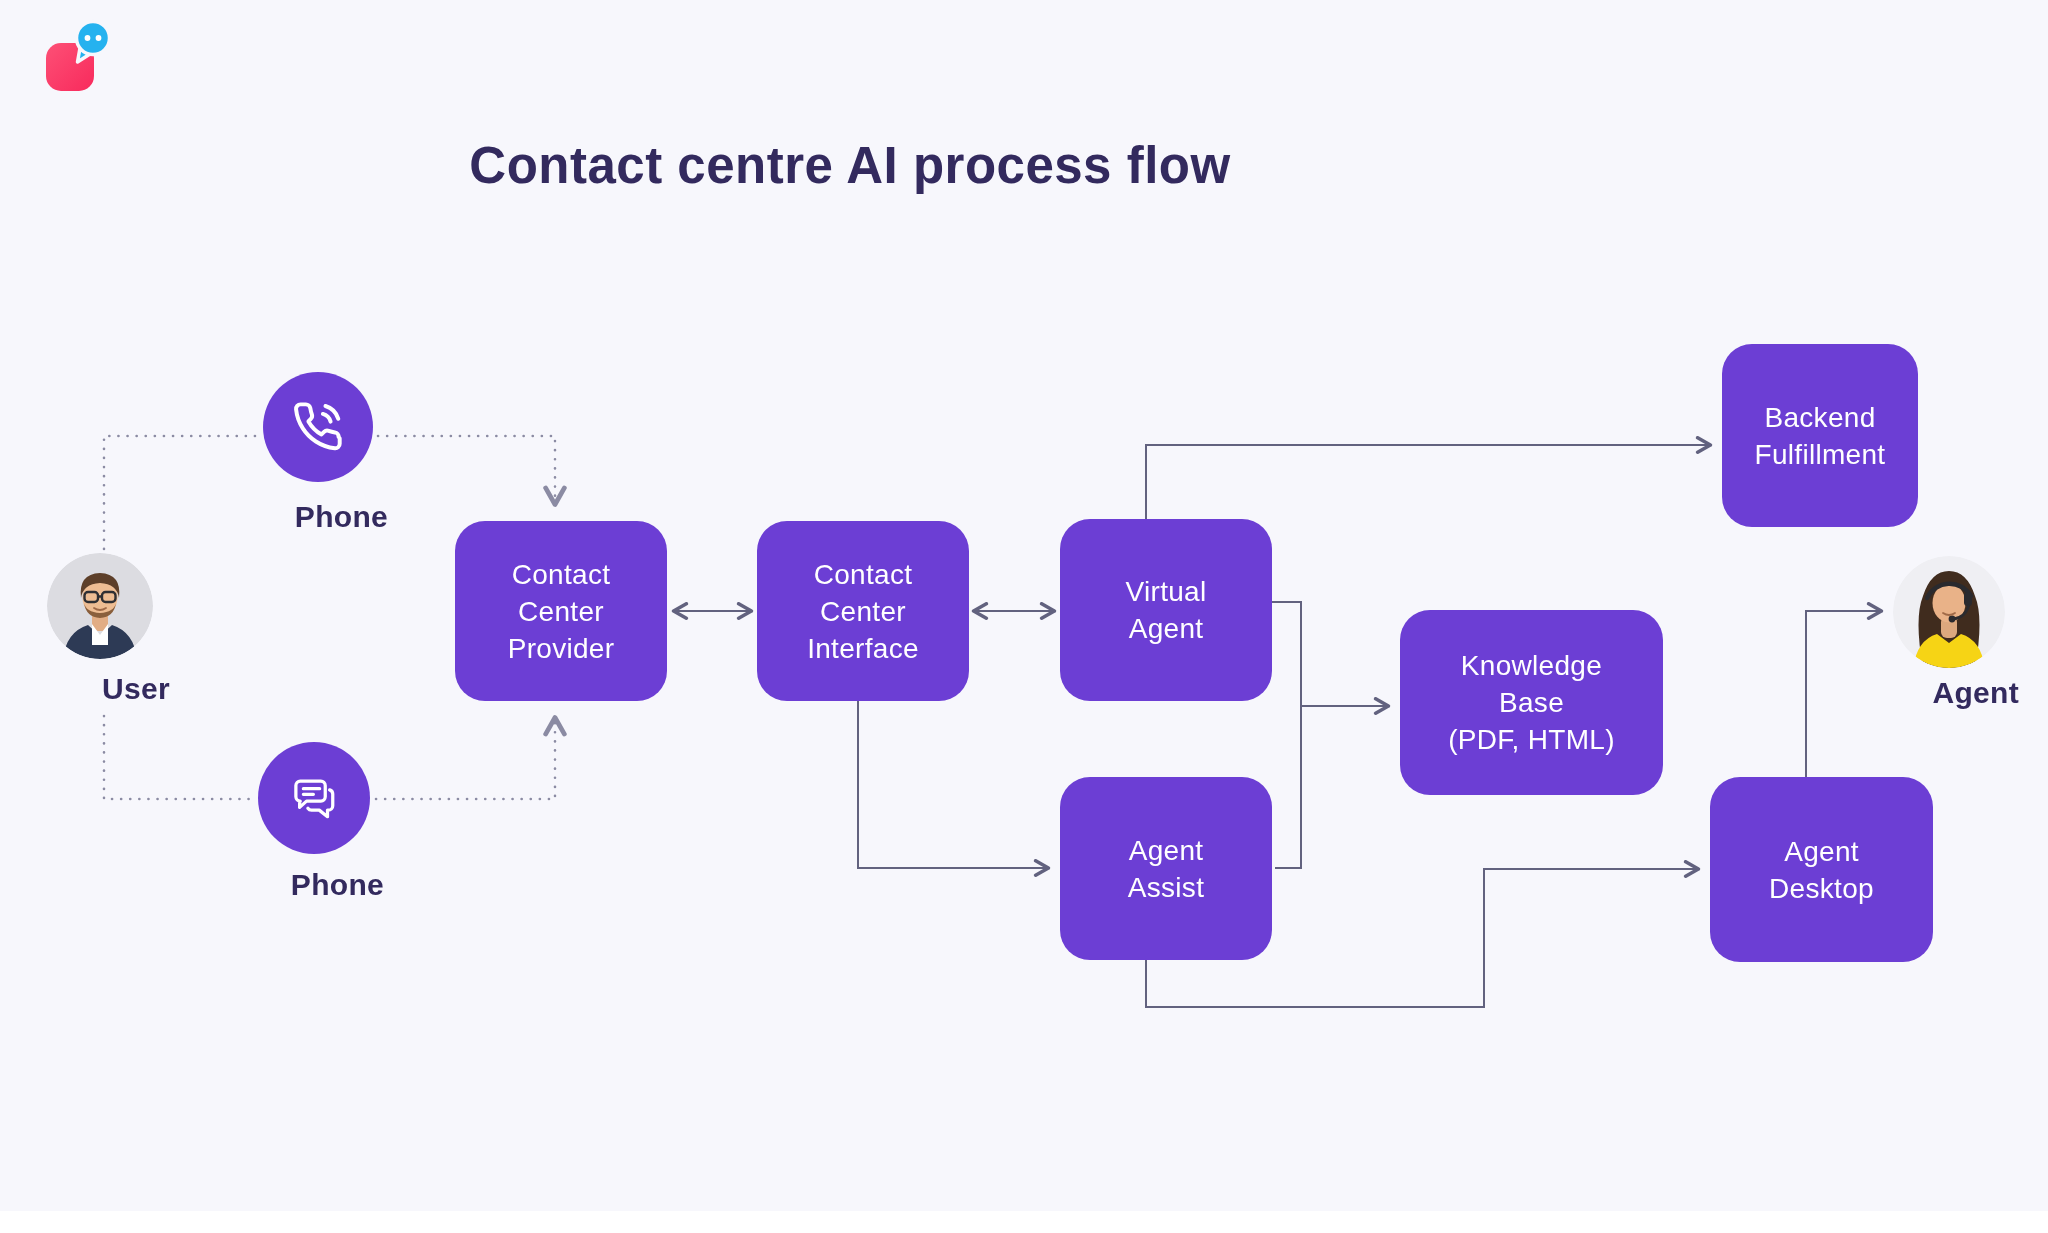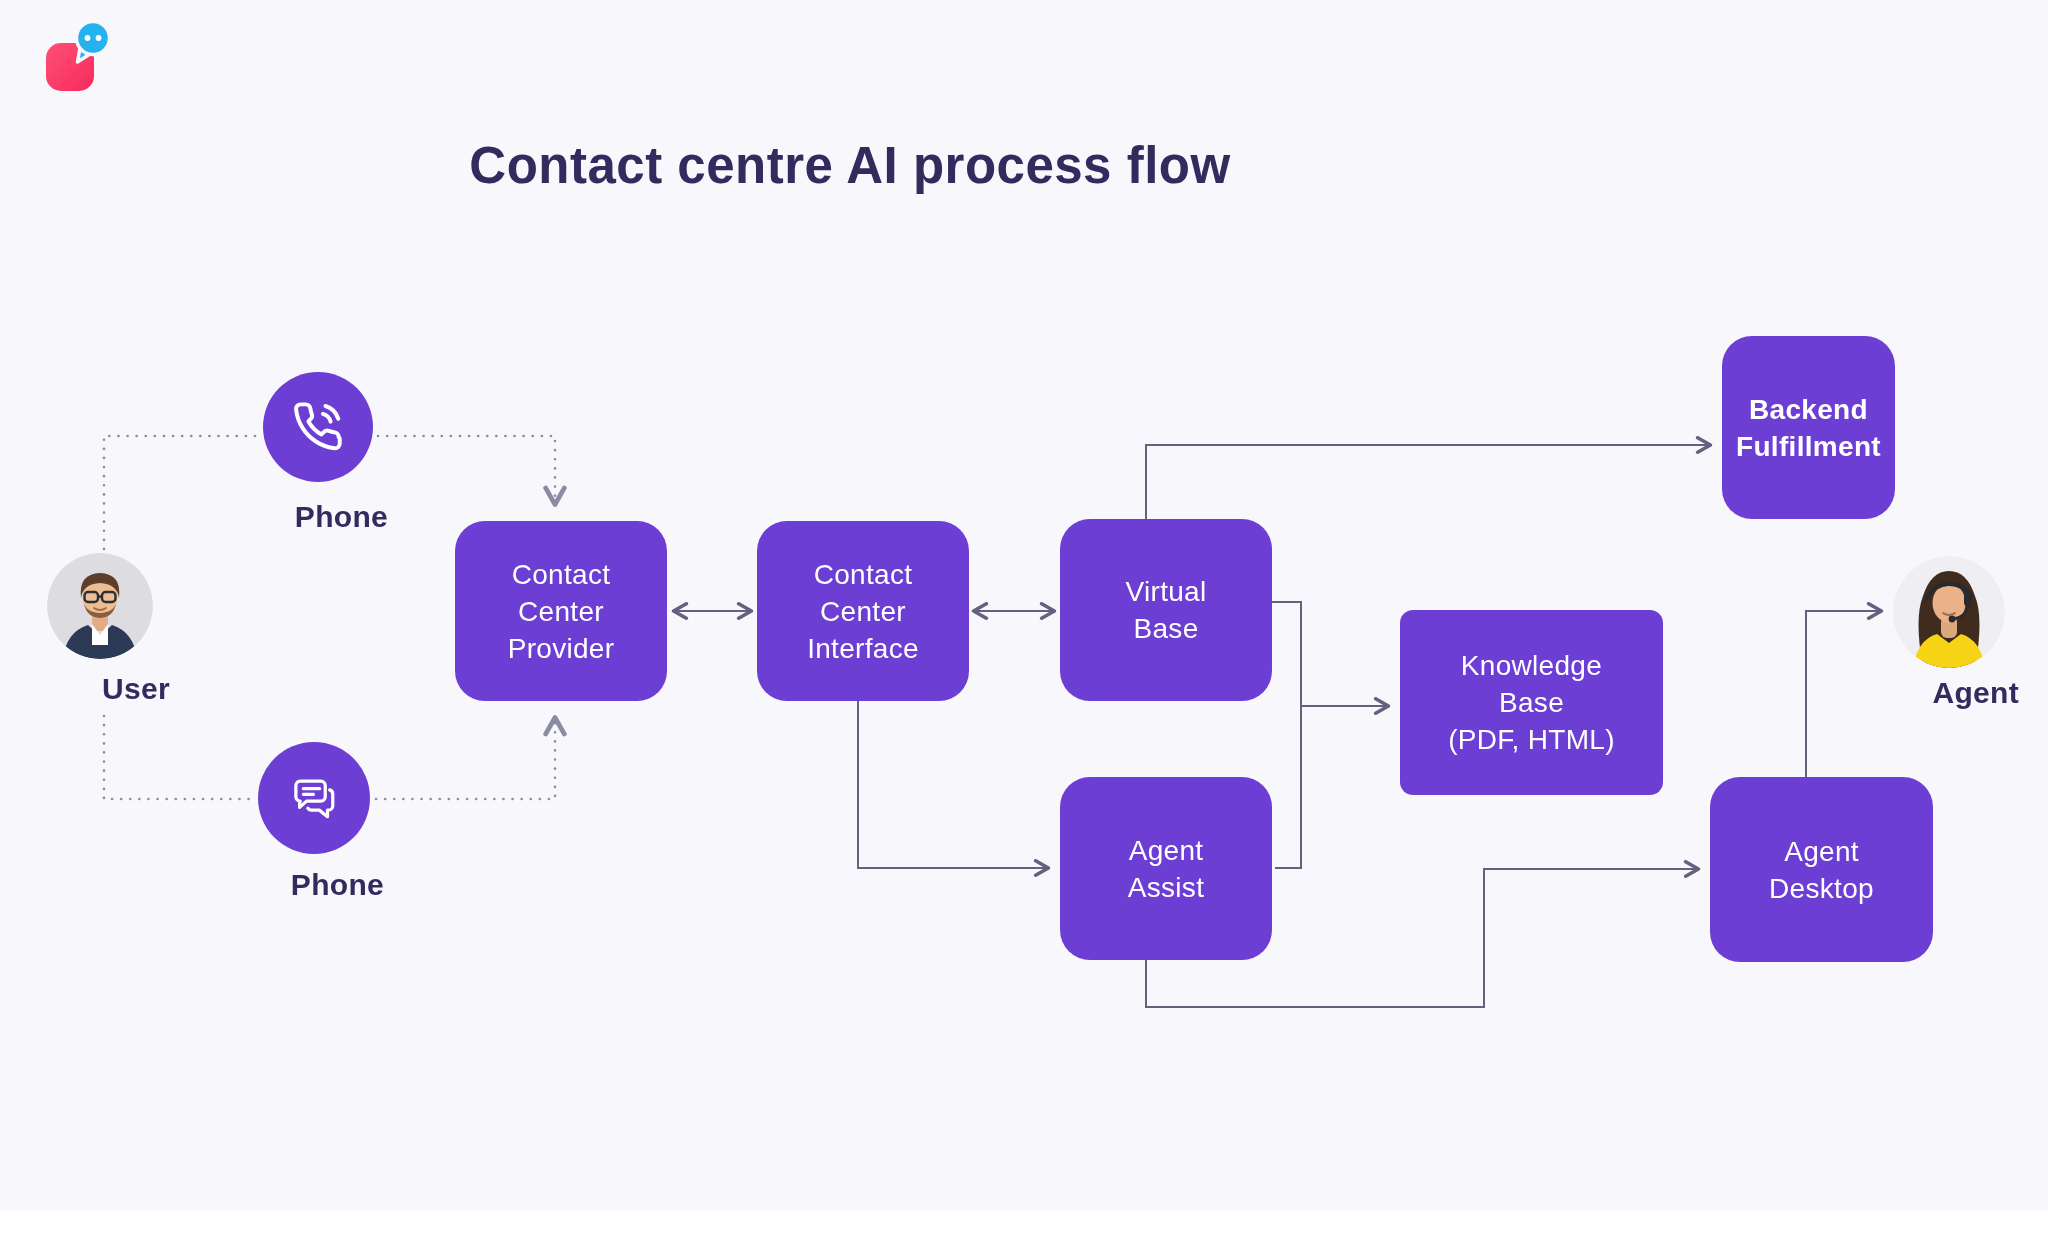--- a/index.html
+++ b/index.html
@@ -141,26 +141,26 @@
 
   <div class="node" style="left:455px;top:521px;width:212px;height:180px;">Contact
 Center
 Provider</div>
 
   <div class="node" style="left:757px;top:521px;width:212px;height:180px;">Contact
 Center
 Interface</div>
 
   <div class="node" style="left:1060px;top:519px;width:212px;height:182px;">Virtual
-Base</div>
+Agent</div>
 
-  <div class="node" style="left:1722px;top:336px;width:173px;height:183px;font-weight:bold;">Backend
+  <div class="node" style="left:1722px;top:344px;width:196px;height:183px;">Backend
 Fulfillment</div>
 
-  <div class="node" style="left:1400px;top:610px;width:263px;height:185px;border-radius:13px;">Knowledge
+  <div class="node" style="left:1400px;top:610px;width:263px;height:185px;">Knowledge
 Base
 (PDF, HTML)</div>
 
   <div class="node" style="left:1060px;top:777px;width:212px;height:183px;">Agent
 Assist</div>
 
   <div class="node" style="left:1710px;top:777px;width:223px;height:185px;">Agent
 Desktop</div>
 
   <div class="avatar" style="left:1893px;top:556px;width:112px;height:112px;">

